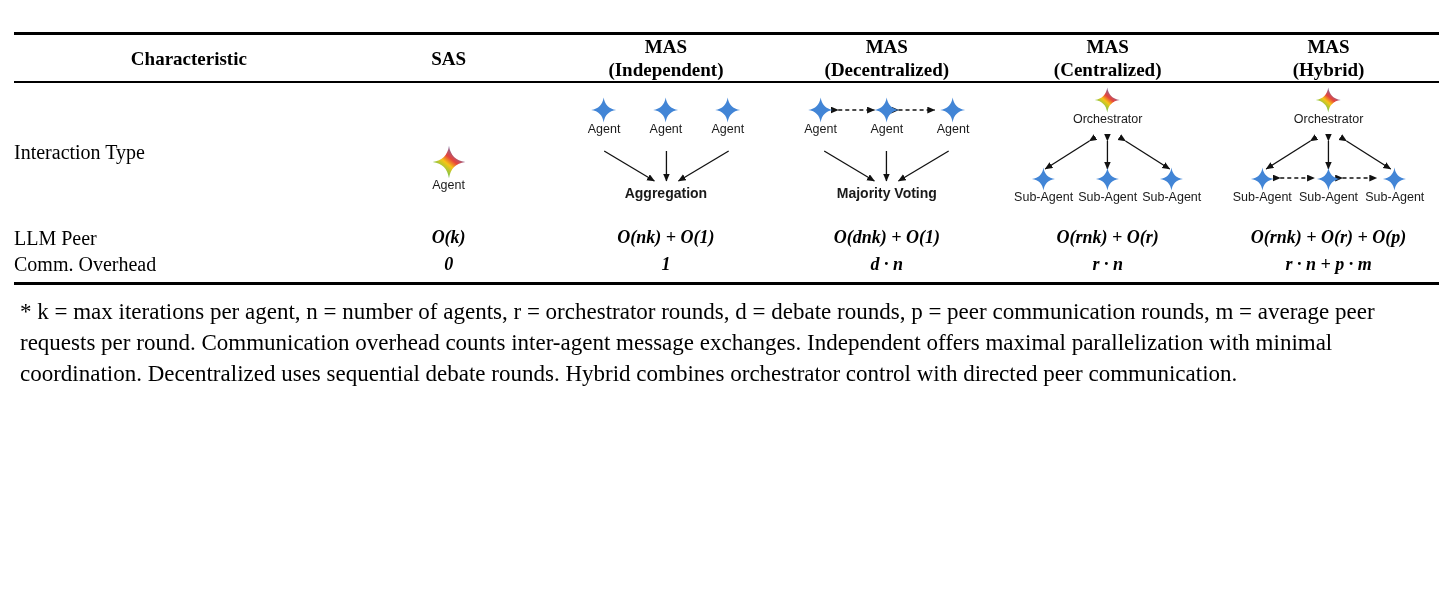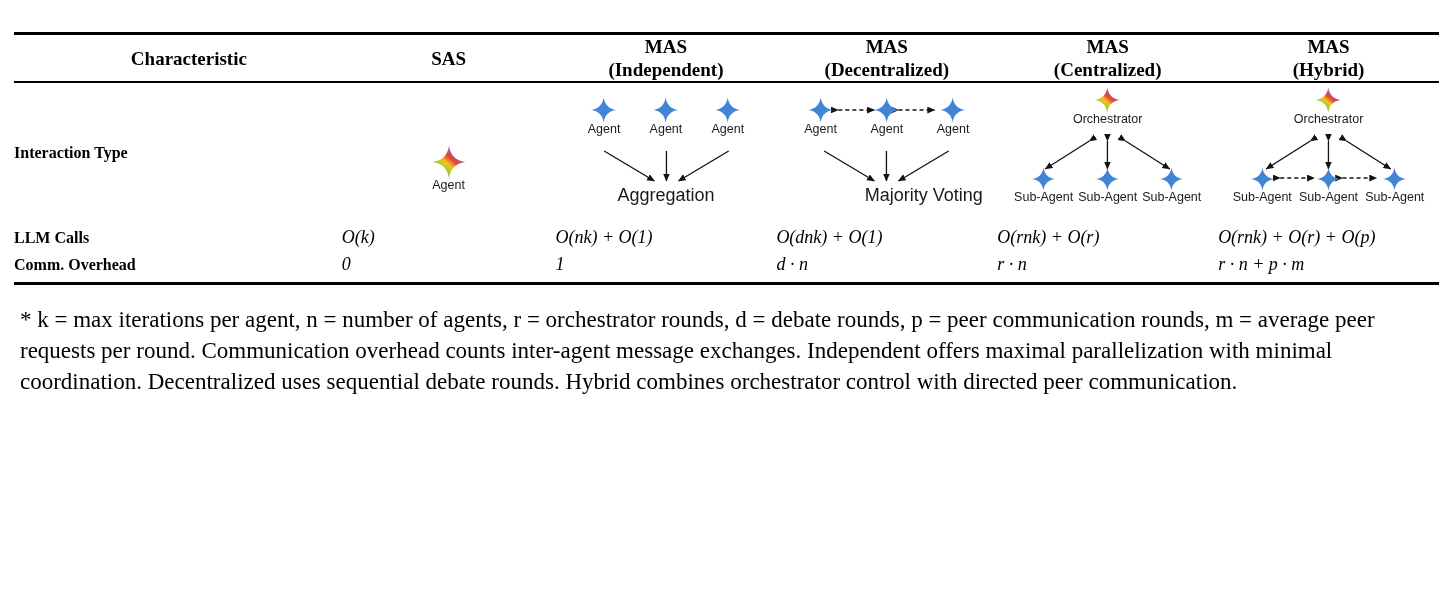--- a/index.html
+++ b/index.html
@@ -58,31 +58,33 @@
     text-align: center;
     padding: 9px 0 10px 0;
     line-height: 1.22;
   }
   thead th.left {
     text-align: center;
     padding-left: 22px;
   }
 
   .rowlabel {
-    font-weight: bold;
-    font-size: 16px;
+    font-weight: normal;
+    font-size: 20px;
     text-align: left;
     padding-left: 22px;
     white-space: nowrap;
     margin-top: 8px;
   }
 
   .cell {
+    text-align: center;
     font-size: 18px;
     line-height: 1.32;
+    font-weight: bold;
   }
   .math {
     font-style: italic;
     font-family: "Liberation Serif", "DejaVu Serif", serif;
   }
 
   tr.datarow td { padding: 1.5px 0; }
 
   
   tr.interaction td { padding: 6px 0 8px 0; vertical-align: middle; }
@@ -101,36 +103,37 @@
     font-family: "Liberation Sans", "DejaVu Sans", sans-serif;
     font-size: 12.5px;
     color: #1a1a1a;
     white-space: nowrap;
     margin-top: -1px;
   }
   .plaintext-node {
     position: absolute;
     transform: translateX(-50%);
     font-family: "Liberation Sans", "DejaVu Sans", sans-serif;
-    font-size: 18px;
+    font-size: 14px;
     color: #1a1a1a;
     white-space: nowrap;
+    font-weight: bold;
   }
   .sparkle { display: block; margin: 0 auto; }
 
   .arrow-layer {
     position: absolute;
     left: 0; top: 0;
     width: 100%; height: 100%;
     overflow: visible;
   }
 
   
   .footnote {
-    margin-top: 20px;
+    margin-top: 12px;
     font-size: 23px;
     line-height: 1.34;
     text-align: left;
     padding: 0 6px;
   }
 </style>
 </head>
 <body>
 
 <div class="page">
@@ -266,21 +269,21 @@
                 <path d="M50 2 C54 30 70 46 98 50 C70 54 54 70 50 98 C46 70 30 54 2 50 C30 46 46 30 50 2 Z" fill="#4285d6"></path>
               </svg>
               <div class="label">Agent</div>
             </div>
             <div class="node" style="left:80%; top:8px;">
               <svg class="sparkle" width="26" height="26" viewBox="0 0 100 100">
                 <path d="M50 2 C54 30 70 46 98 50 C70 54 54 70 50 98 C46 70 30 54 2 50 C30 46 46 30 50 2 Z" fill="#4285d6"></path>
               </svg>
               <div class="label">Agent</div>
             </div>
-            <div class="plaintext-node" style="left:50%; top:96px;margin-left:37px;">Majority Voting</div>
+            <div class="plaintext-node" style="left:50%; top:96px;">Majority Voting</div>
           </div>
         </td>
 
         <td>
           <div class="diagram">
             <svg class="arrow-layer" viewBox="0 0 220 128" preserveAspectRatio="none">
               <defs>
                 <marker id="ahC" markerWidth="7" markerHeight="7" refX="5.6" refY="2.6" orient="auto" markerUnits="strokeWidth">
                   <path d="M0,0 L6,2.6 L0,5.2 z" fill="#111"></path>
                 </marker>
@@ -376,21 +379,21 @@
               <svg class="sparkle" width="24" height="24" viewBox="0 0 100 100">
                 <path d="M50 2 C54 30 70 46 98 50 C70 54 54 70 50 98 C46 70 30 54 2 50 C30 46 46 30 50 2 Z" fill="#4285d6"></path>
               </svg>
               <div class="label">Sub-Agent</div>
             </div>
           </div>
         </td>
       </tr>
 
       <tr class="datarow">
-        <td class="rowlabel">LLM Calls</td>
+        <td class="rowlabel">LLM Peer</td>
         <td class="cell math">O(k)</td>
         <td class="cell math">O(nk) + O(1)</td>
         <td class="cell math">O(dnk) + O(1)</td>
         <td class="cell math">O(rnk) + O(r)</td>
         <td class="cell math">O(rnk) + O(r) + O(p)</td>
       </tr>
 
 
       <tr class="datarow">
         <td class="rowlabel">Comm. Overhead</td>

